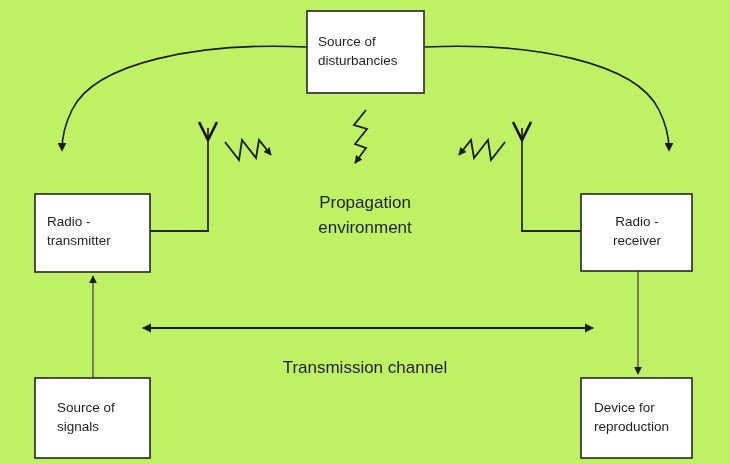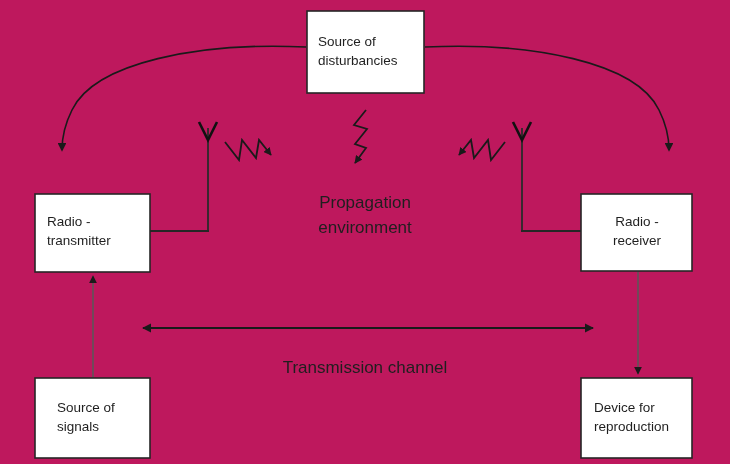--- a/index.html
+++ b/index.html
@@ -7,21 +7,21 @@
     padding: 0;
     background: #ffffff;
   }
   body {
     font-family: "Liberation Sans", sans-serif;
   }
   #diagram-root {
     position: relative;
     width: 730px;
     height: 464px;
-    background: #be185d;
+    background: #bef264;
     overflow: hidden;
   }
   svg#diagram-svg {
     position: absolute;
     left: 0;
     top: 0;
     width: 730px;
     height: 464px;
   }
   .box-rect {

